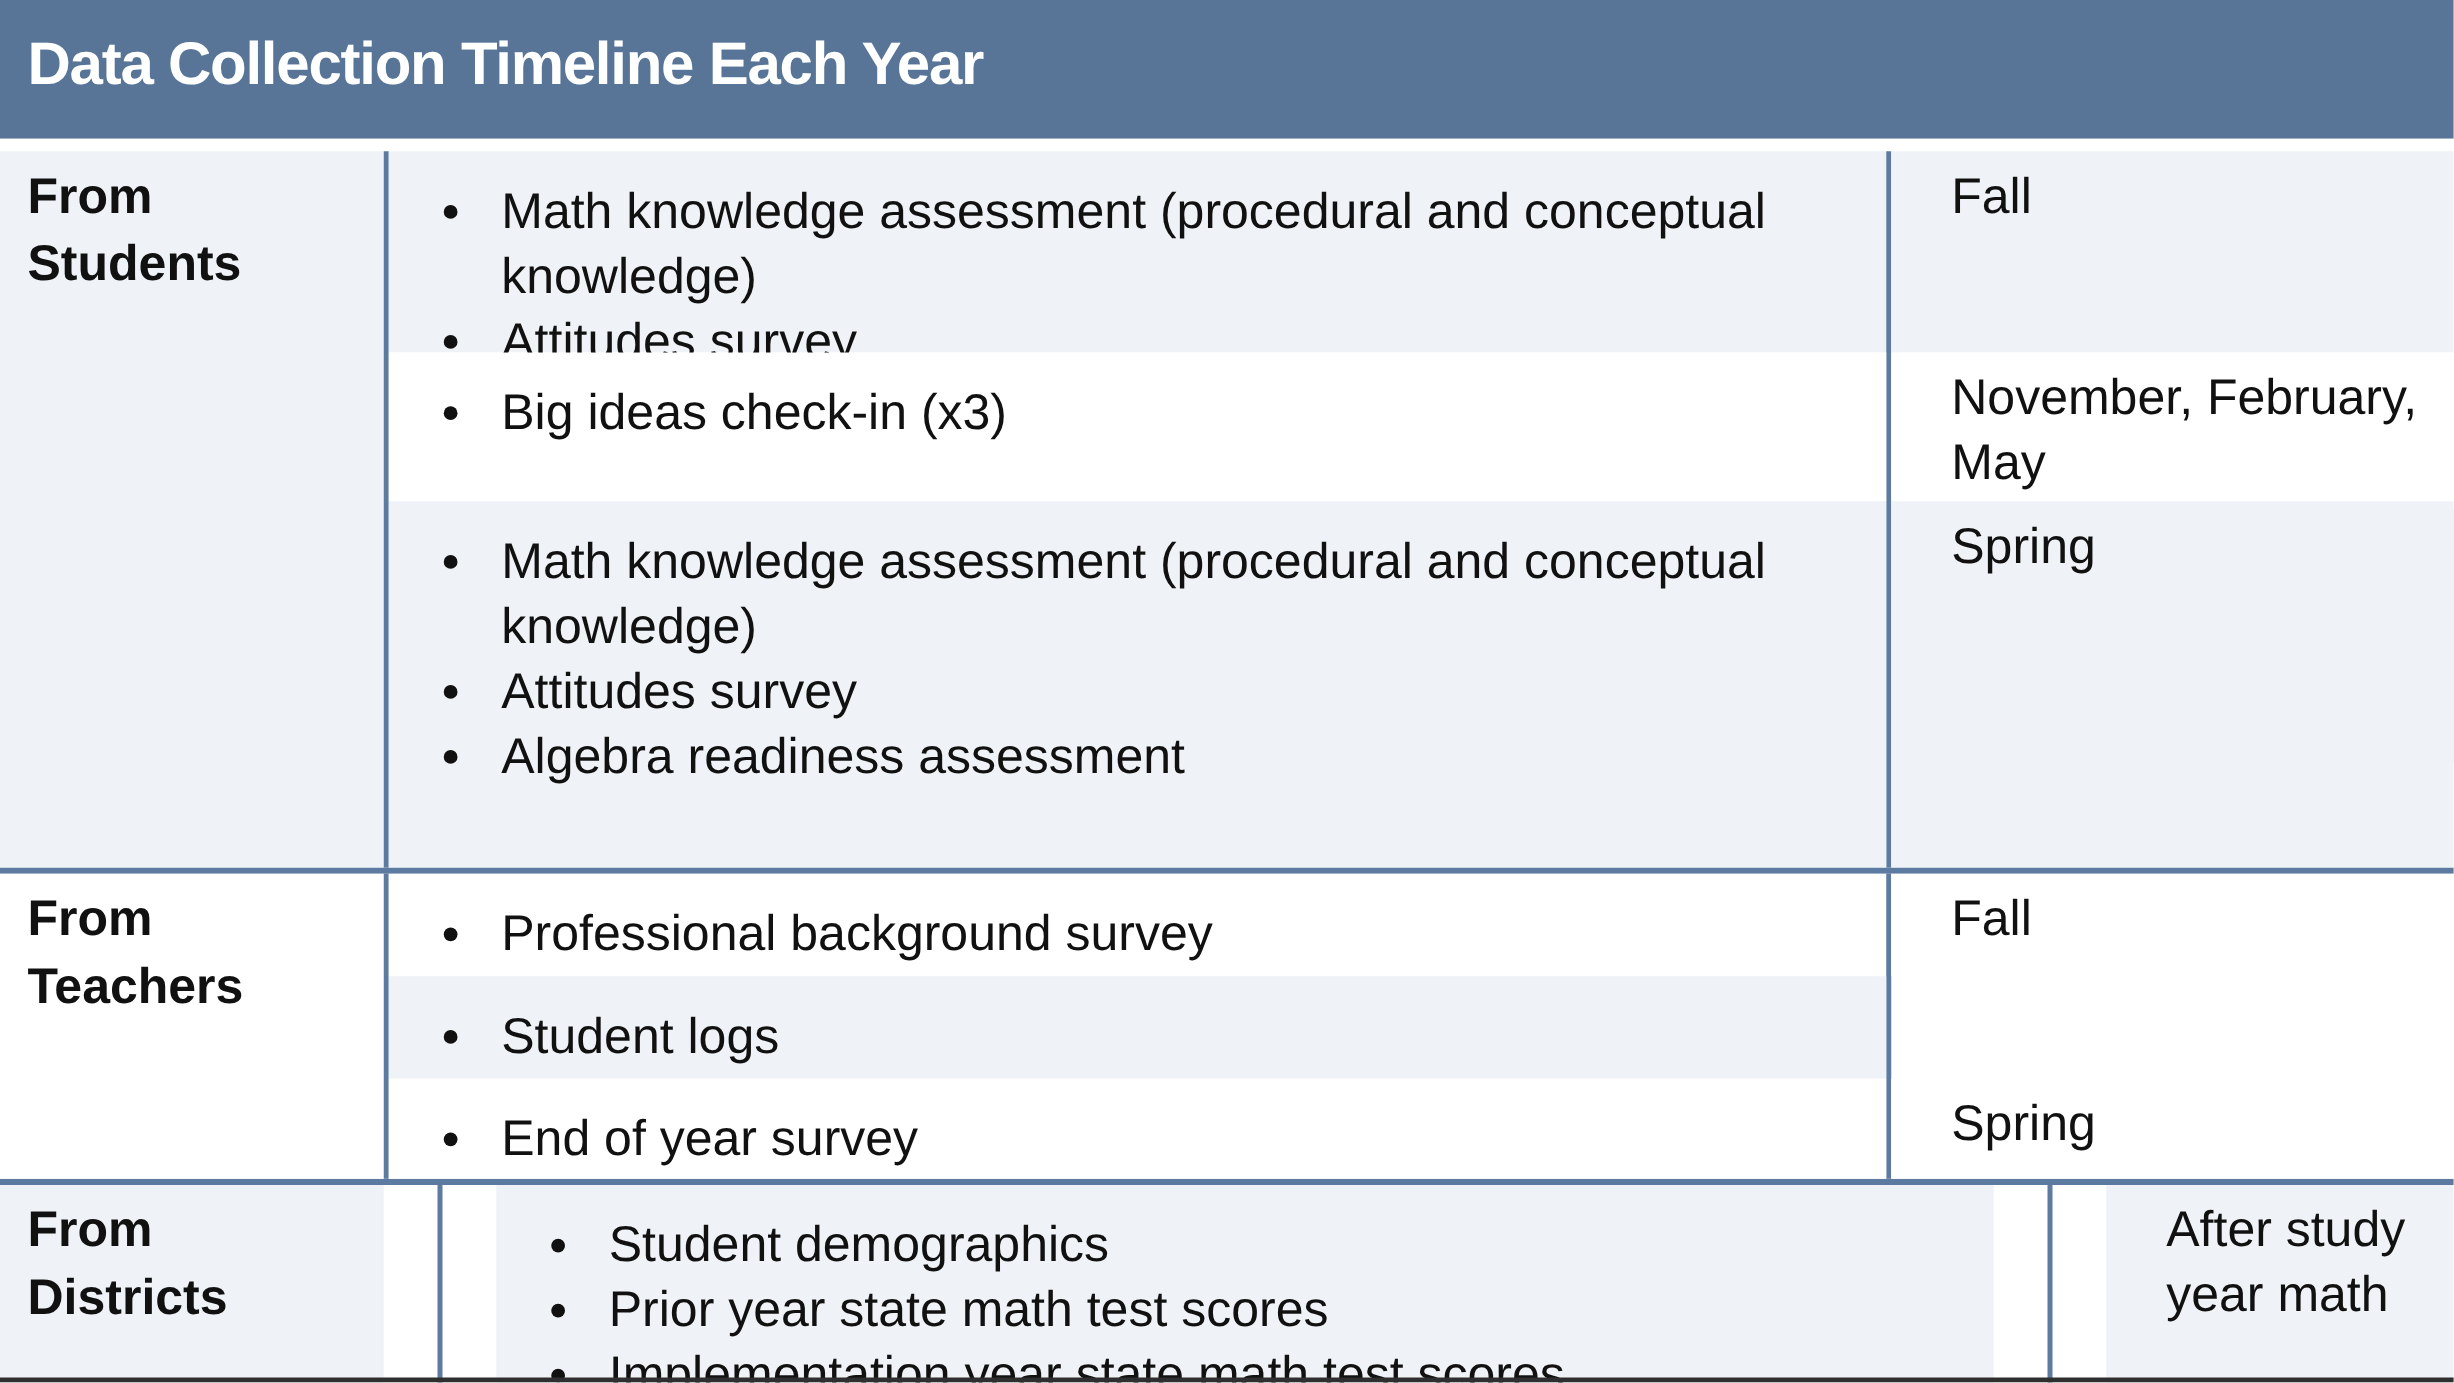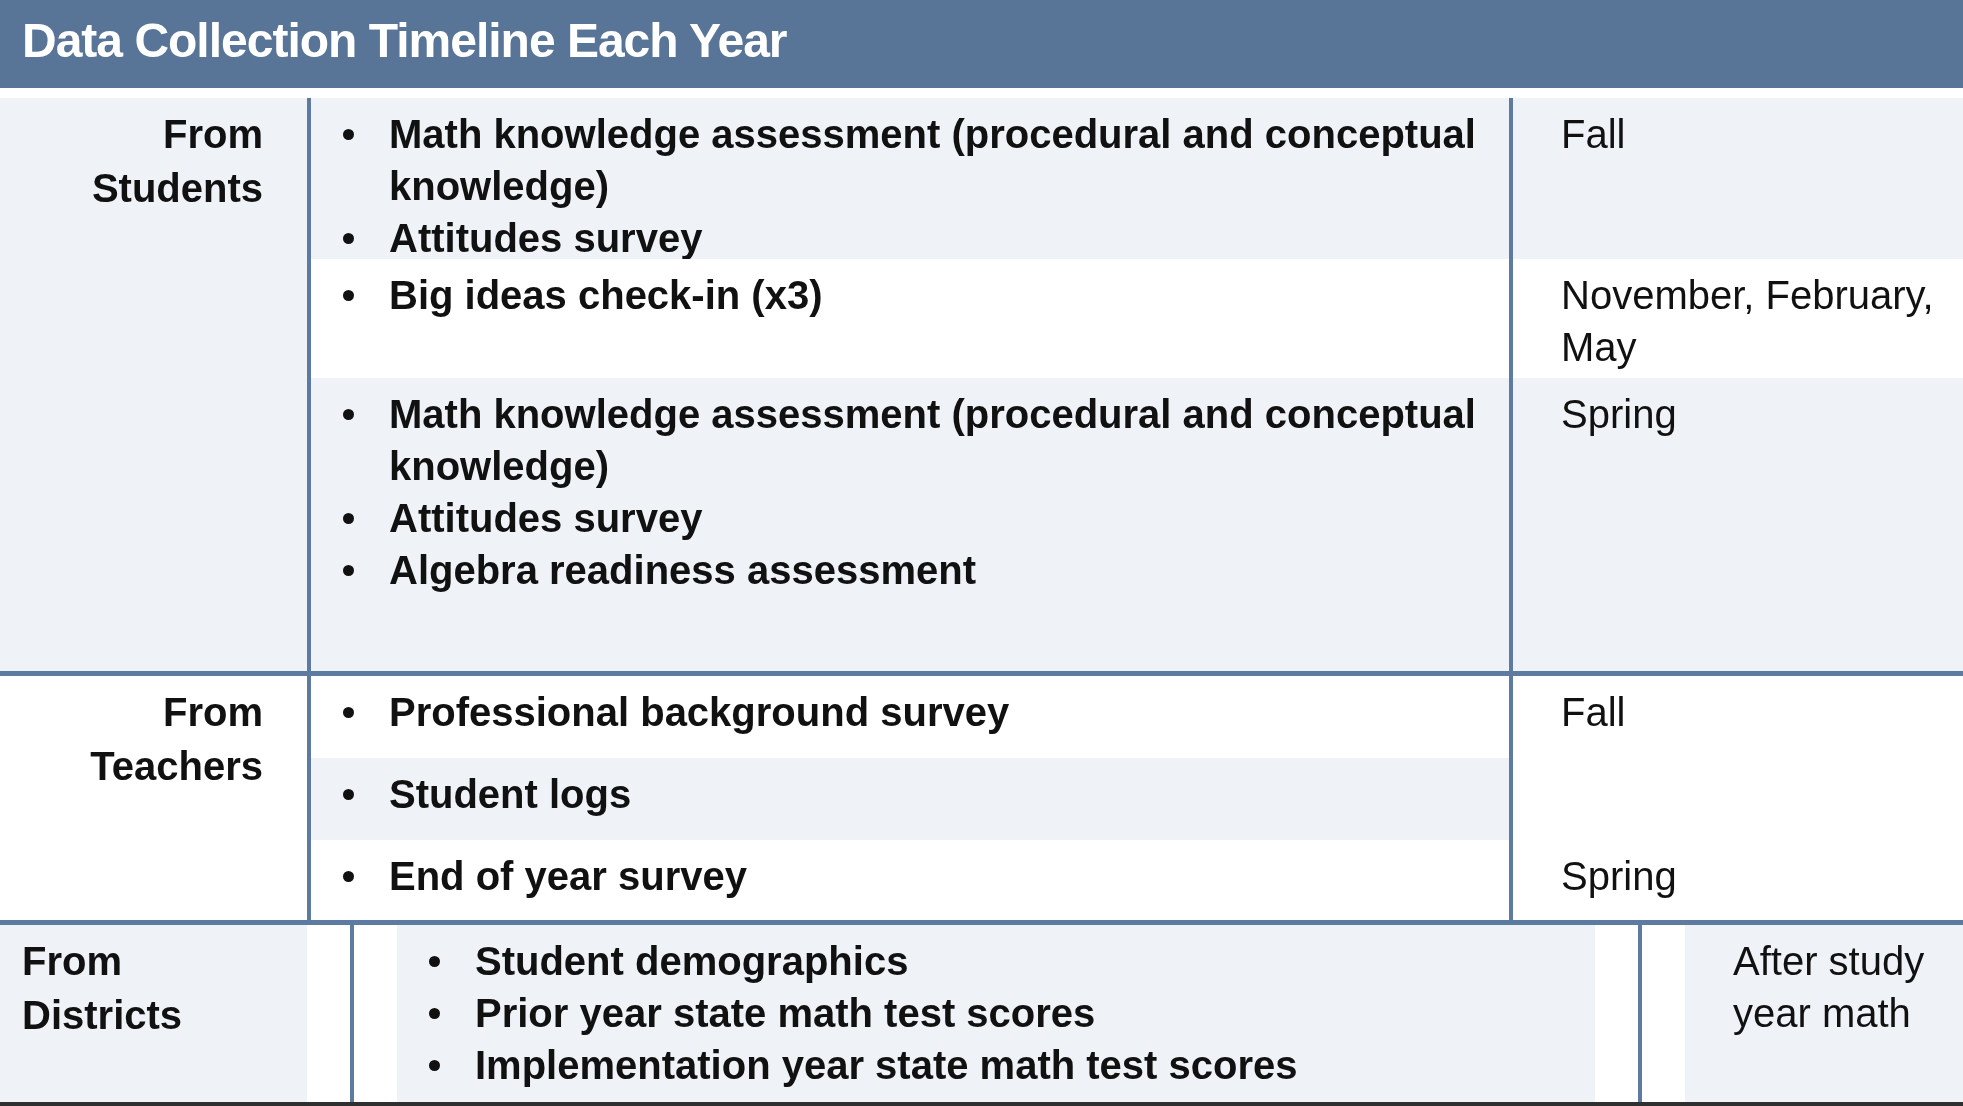--- a/index.html
+++ b/index.html
@@ -16,21 +16,21 @@
   }
   .page {
     position: relative;
     width: 1963px;
     height: 1106px;
     background: #ffffff;
   }
 
   
   .titlebar {
-    height: 88px;
+    height: 111px;
     background: #587598;
     display: flex;
     align-items: center;
     box-sizing: border-box;
     padding: 0 20px 8px 22px;
   }
   .title {
     font-size: 48px;
     font-weight: 700;
     letter-spacing: -1px;
@@ -49,21 +49,21 @@
   }
   .g-students  { grid-template-rows: 161px 119px 293px; }
   .g-teachers  { grid-template-rows: 82px 82px 80px; }
   .g-districts { grid-template-rows: 181px; gap: 43px; }
 
   .c1 { grid-column: 1; }
   .c2 { grid-column: 2; }
   .c3 { grid-column: 3; }
   .c4 { grid-column: 4; }
   .c5 { grid-column: 5; }
-  .span3 { grid-row: span 3; text-align: right; }
+  .span3 { grid-row: span 3; }
   .span1 { grid-row: span 1; }
 
   .vline { background: #5d7ba0; }
   .hborder { height: 5px; background: #5d7ba0; }
 
   .bg-light { background: #eff3f7; }
   .bg-white { background: #ffffff; }
 
   .cell {
     box-sizing: border-box;
@@ -76,24 +76,23 @@
     font-size: 40px;
     font-weight: 700;
     line-height: 54px;
     padding: 9px 44px 9px 22px;
     overflow: hidden;
   }
   .items-cell { padding: 10px 20px 10px 32px; }
   .timing-cell { padding: 10px 20px 10px 48px; }
 
   ul.bullets {
-    margin: 0;
+    margin: 12px;
     padding: 0;
     list-style: none;
-    font-weight: bold;
   }
   ul.bullets li {
     position: relative;
     padding-left: 46px;
   }
   ul.bullets li::before {
     content: "";
     position: absolute;
     left: 0;
     top: 21px;

